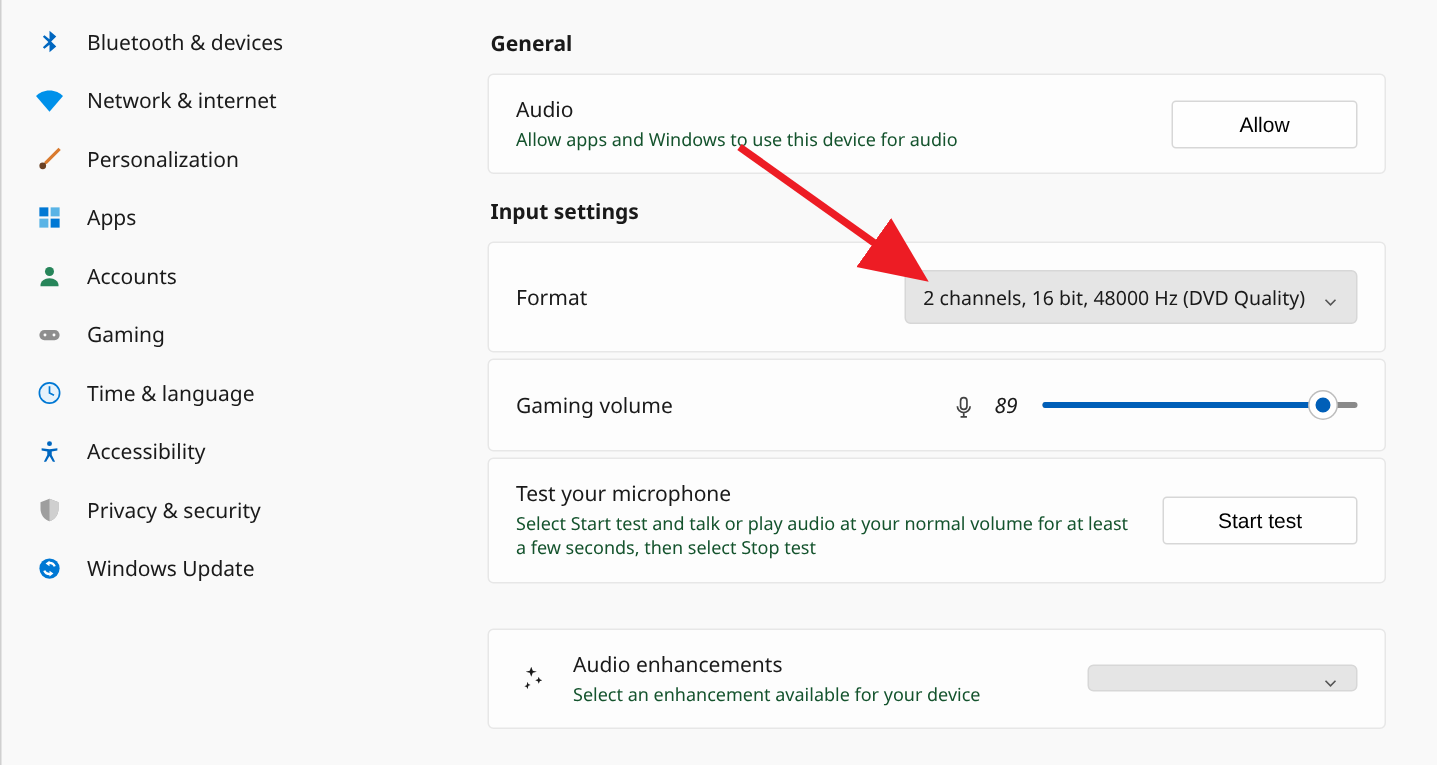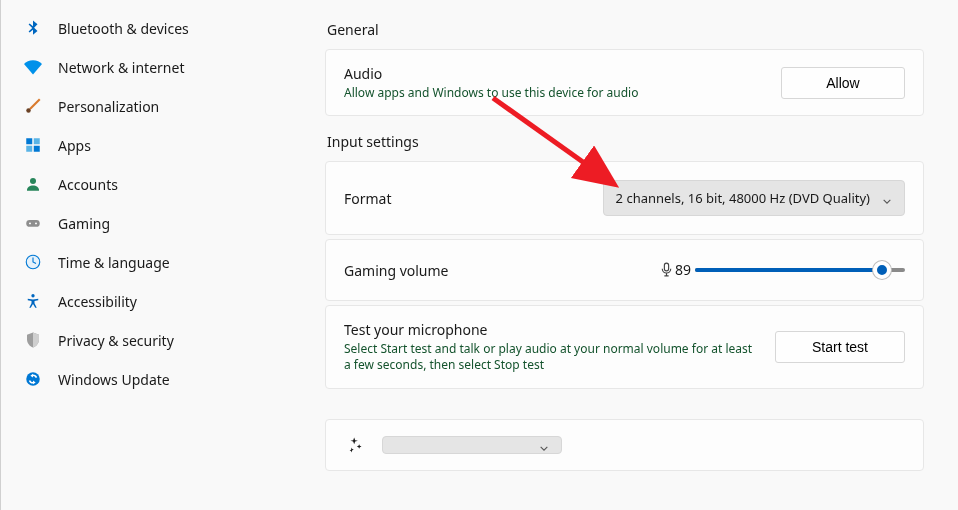--- a/index.html
+++ b/index.html
@@ -35,21 +35,21 @@
     width: 18px; height: 18px; display: inline-flex;
     align-items: center; justify-content: center; flex-shrink: 0;
   }
   .main {
     flex: 1;
     padding: 0 34px 20px 28px;
     overflow: auto;
   }
   .section-heading {
     font-size: 14px;
-    font-weight: 400;
+    font-weight: 700;
     margin: 20px 0 10px 2px;
   }
   .card {
     background: #fdfdfd;
     border: 1px solid #e7e7e7;
     border-radius: 4px;
     padding: 14px 18px;
     margin-bottom: 4px;
     display: flex;
     align-items: center;
@@ -80,21 +80,23 @@
   .chevron {
     position: absolute;
     right: 12px;
     top: 50%;
     transform: translateY(-55%);
     width: 10px; height: 10px;
     pointer-events: none;
   }
   .volume-group {
     display: flex;
-    align-items: flex-start;
+    align-items: flex-end;
+    gap: 12px;
+    font-style: italic;
   }
   .vol-value { font-size: 14px; color: #1a1a1a; min-width: 20px; }
   .slider-wrap { position: relative; width: 210px; height: 20px; display:flex; align-items:center; }
   .slider-track {
     position: absolute; left:0; right:0; top:50%; transform: translateY(-50%);
     height: 4px; background: #8a8a8a; border-radius: 2px;
   }
   .slider-fill {
     position: absolute; left:0; top:50%; transform: translateY(-50%);
     height: 4px; background: #005fb8; border-radius: 2px;
@@ -266,20 +268,24 @@
     </div>
 
     <div style="height:26px"></div>
 
     <div class="card">
       <span class="enh-icon">
         <svg viewBox="0 0 24 24" width="20" height="20">
             <path fill="#1a1a1a" d="M11 3l1.2 3.2L15.5 7l-3.3.8L11 11l-1.2-3.2L6.5 7l3.3-.8L11 3zm6 8l.8 2 2 .8-2 .8-.8 2-.8-2-2-.8 2-.8.8-2zm-9 4l.7 1.8 1.8.7-1.8.7L8 21l-.7-1.8-1.8-.7 1.8-.7L8 15z"></path>
           </svg>
       </span>
+      <div class="card-text">
+        <div class="card-title">Audio enhancements</div>
+        <div class="card-desc">Select an enhancement available for your device</div>
+      </div>
       <div class="dropdown" style="min-width:180px">
         <span class="chevron">
           <svg viewBox="0 0 12 12" width="10" height="10">
               <path d="M2 4l4 4 4-4" fill="none" stroke="#555" stroke-width="1.3"></path>
             </svg>
         </span>
       </div>
     </div>
 
     <svg class="arrow-overlay" style="left:190px; top:92px;" width="150" height="110" viewBox="0 0 150 110">

